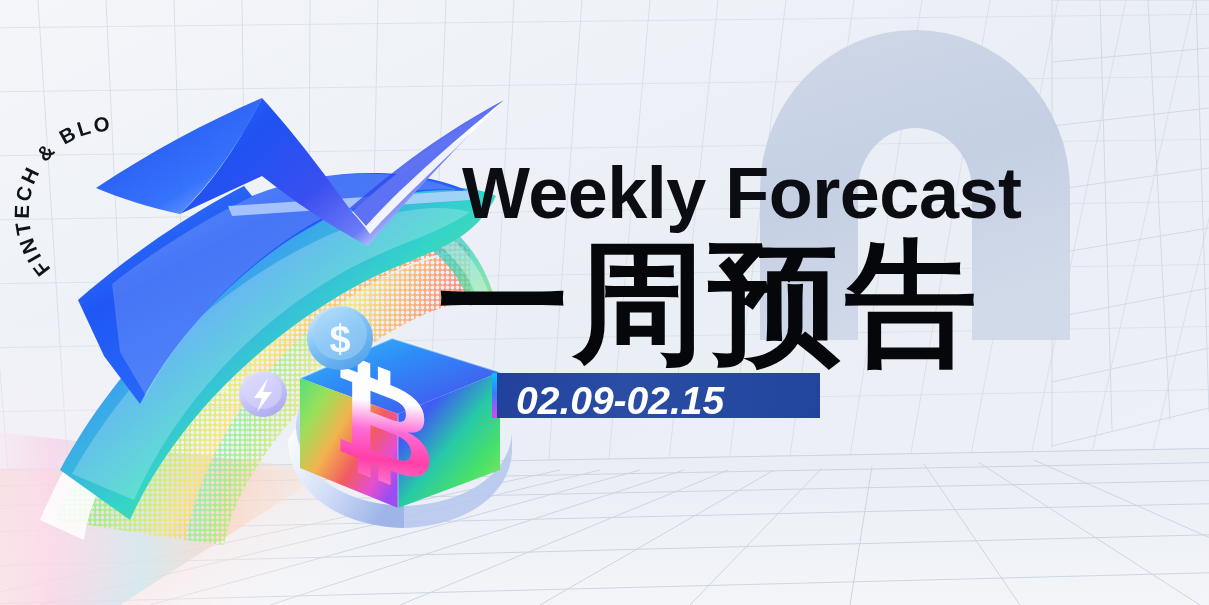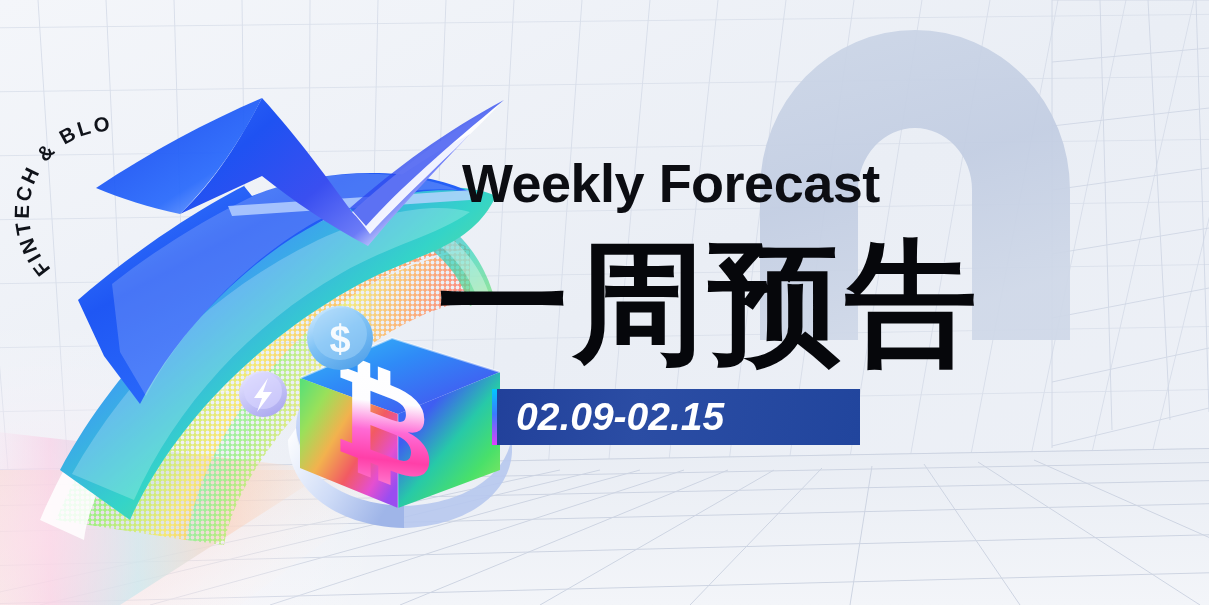--- a/index.html
+++ b/index.html
@@ -22,46 +22,45 @@
     left: 0; top: 0;
     width: 1209px;
     height: 605px;
   }
 
   
   .title {
     position: absolute;
     left: 462px;
     top: 152px;
-    font-size: 54px;
+    font-size: 72px;
     font-weight: bold;
     letter-spacing: -0.5px;
     color: #0c0d12;
     white-space: nowrap;
   }
   .headline {
     position: absolute;
     left: 437px;
     top: 238px;
     font-size: 132px;
     line-height: 1;
     font-weight: bold;
     letter-spacing: 4px;
     color: #06070b;
     white-space: nowrap;
   }
   .date-badge {
     position: absolute;
     left: 492px;
-    top: 389px;
+    top: 373px;
     width: 328px;
-    height: 56px;
+    height: 45px;
     background: linear-gradient(100deg, #21409a 0%, #2b4da4 40%, #21459d 100%);
     overflow: hidden;
-    padding-left: 40px;
   }
   .date-badge .edge {
     position: absolute;
     left: 0; top: 0;
     width: 5px;
     height: 100%;
     background: linear-gradient(180deg, #00c8ff 0%, #3a7bff 45%, #e040fb 100%);
   }
   .date-badge .label {
     position: absolute;

